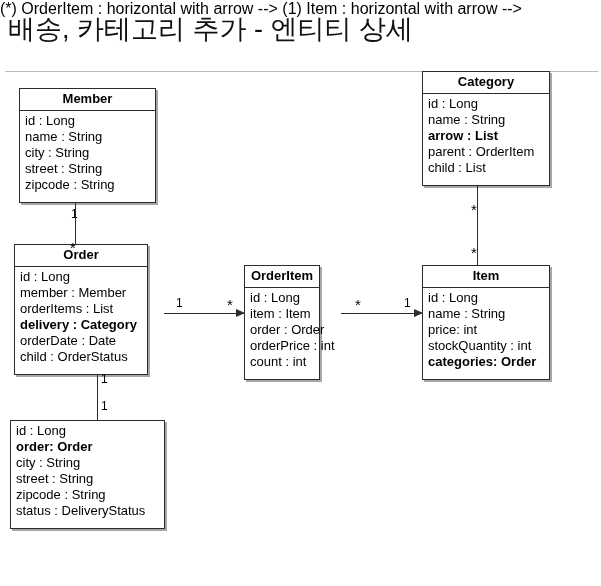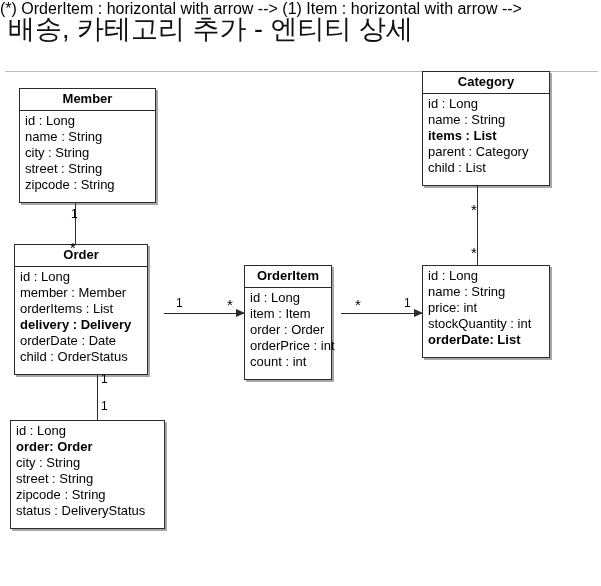--- a/index.html
+++ b/index.html
@@ -162,59 +162,60 @@
       <div class="uml-attr">zipcode : String</div>
     </div>
   </div>
 
   
   <div class="uml-box" style="left:422px; top:71px; width:128px;">
     <div class="uml-title">Category</div>
     <div class="uml-attrs">
       <div class="uml-attr">id : Long</div>
       <div class="uml-attr">name : String</div>
-      <div class="uml-attr bold">items : List</div>
-      <div class="uml-attr">parent : Category</div>
+      <div class="uml-attr bold">arrow : List</div>
+      <div class="uml-attr">parent : OrderItem</div>
       <div class="uml-attr">child : List</div>
     </div>
   </div>
 
   
   <div class="uml-box" style="left:14px; top:244px; width:134px;">
     <div class="uml-title">Order</div>
     <div class="uml-attrs">
       <div class="uml-attr">id : Long</div>
       <div class="uml-attr">member : Member</div>
       <div class="uml-attr">orderItems : List</div>
-      <div class="uml-attr bold">delivery : Delivery</div>
+      <div class="uml-attr bold">delivery : Category</div>
       <div class="uml-attr">orderDate : Date</div>
       <div class="uml-attr">child : OrderStatus</div>
     </div>
   </div>
 
   
-  <div class="uml-box" style="left:244px; top:265px; width:88px;">
+  <div class="uml-box" style="left:244px; top:265px; width:76px;">
     <div class="uml-title">OrderItem</div>
     <div class="uml-attrs">
       <div class="uml-attr">id : Long</div>
       <div class="uml-attr">item : Item</div>
       <div class="uml-attr">order : Order</div>
       <div class="uml-attr">orderPrice : int</div>
       <div class="uml-attr">count : int</div>
     </div>
   </div>
 
   
   <div class="uml-box" style="left:422px; top:265px; width:128px;">
+    <div class="uml-title">Item</div>
     <div class="uml-attrs">
       <div class="uml-attr">id : Long</div>
       <div class="uml-attr">name : String</div>
       <div class="uml-attr">price: int</div>
       <div class="uml-attr">stockQuantity : int</div>
-      <div class="uml-attr bold">orderDate: List</div>
+      <div class="uml-attr bold">categories: Order</div>
     </div>
   </div>
 
   
   <div class="uml-box" style="left:10px; top:420px; width:155px;">
     <div class="uml-attrs">
       <div class="uml-attr">id : Long</div>
       <div class="uml-attr bold">order: Order</div>
       <div class="uml-attr">city : String</div>
       <div class="uml-attr">street : String</div>

